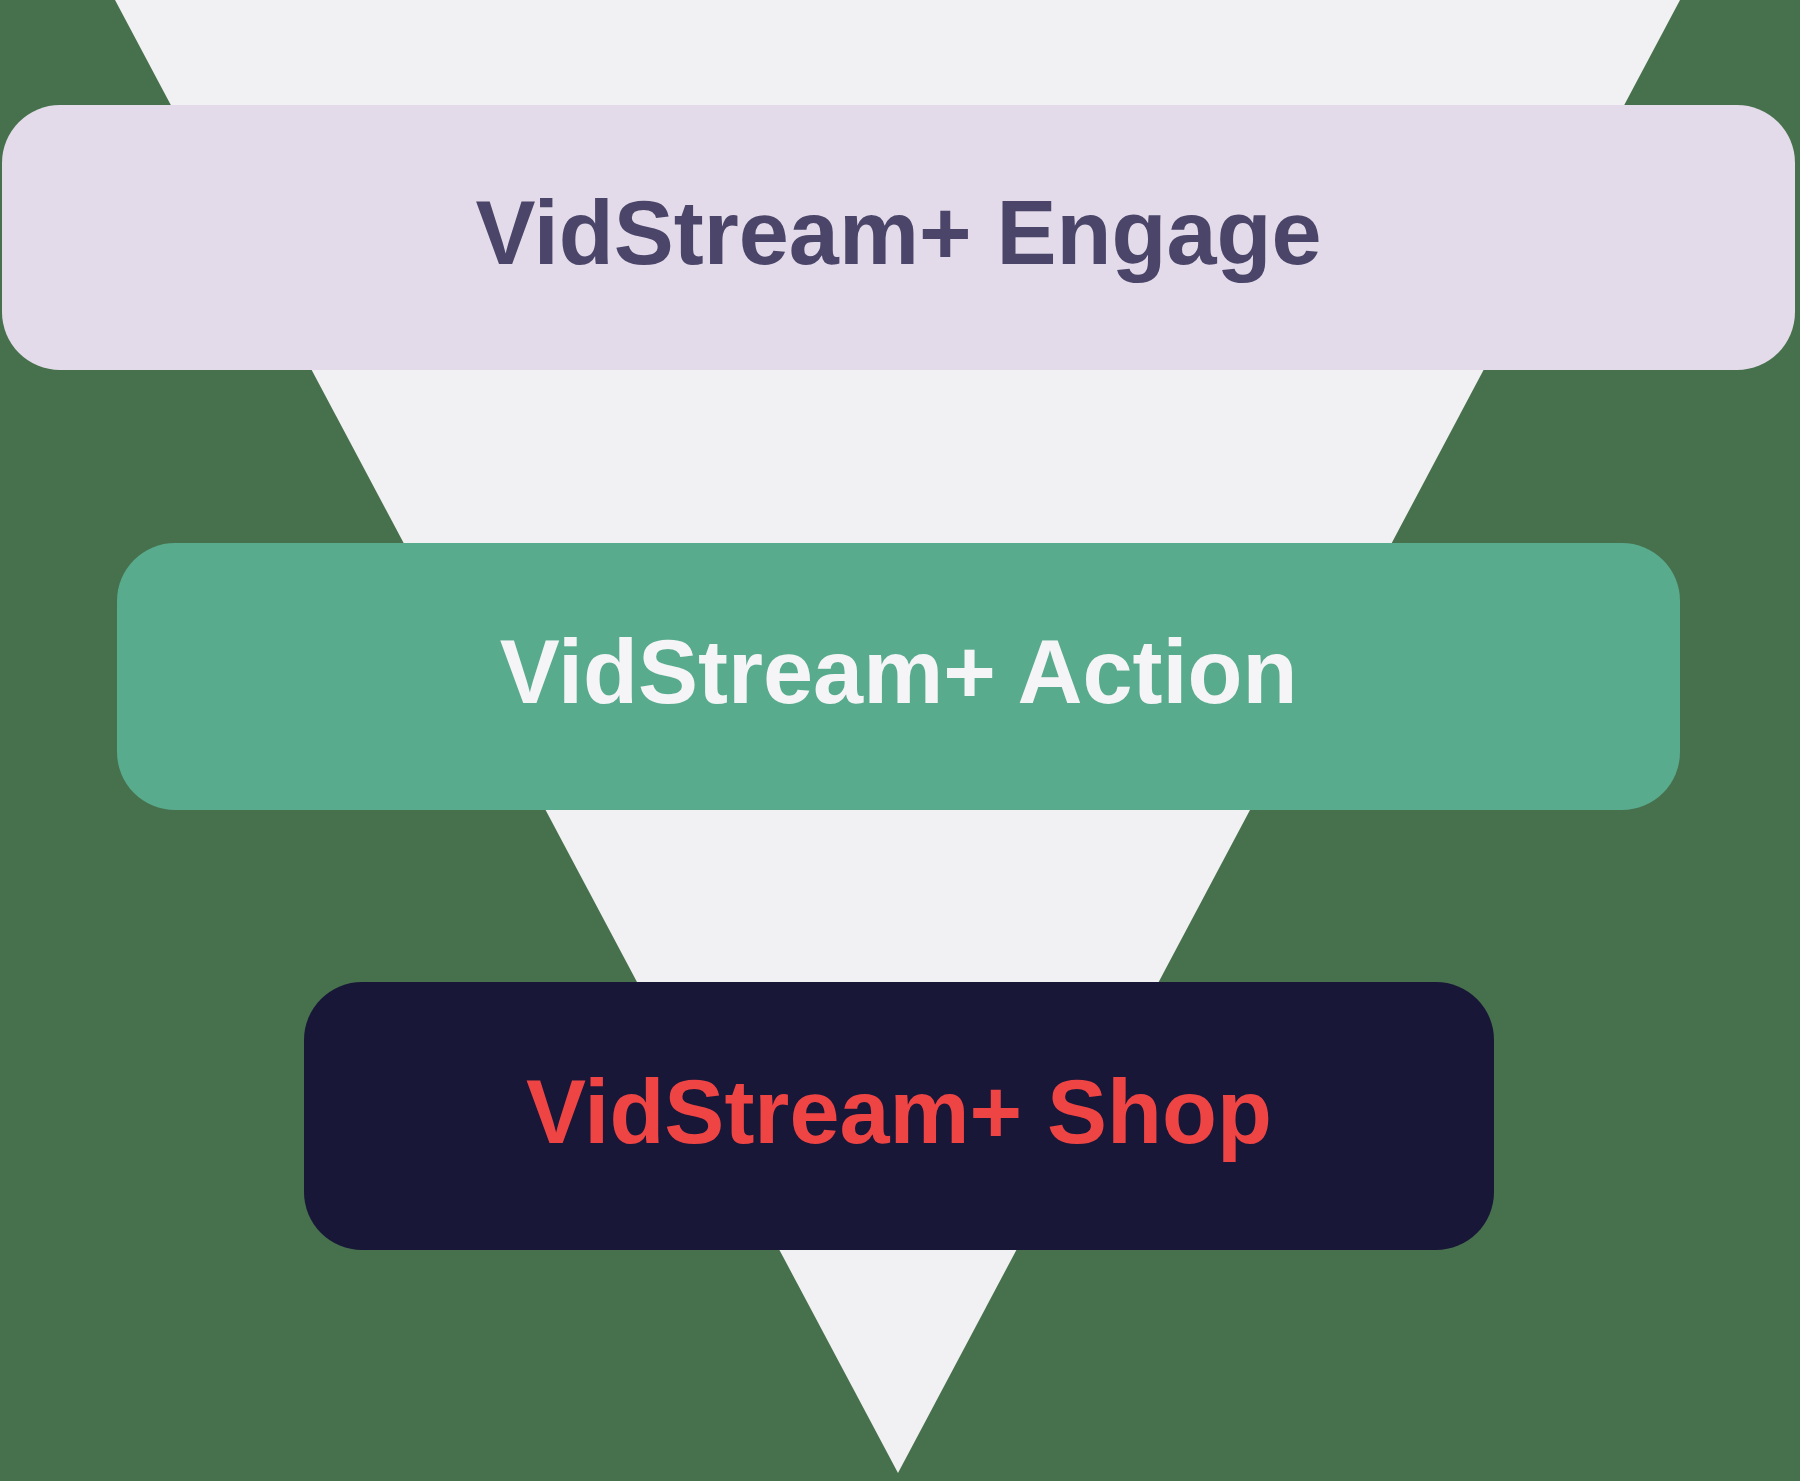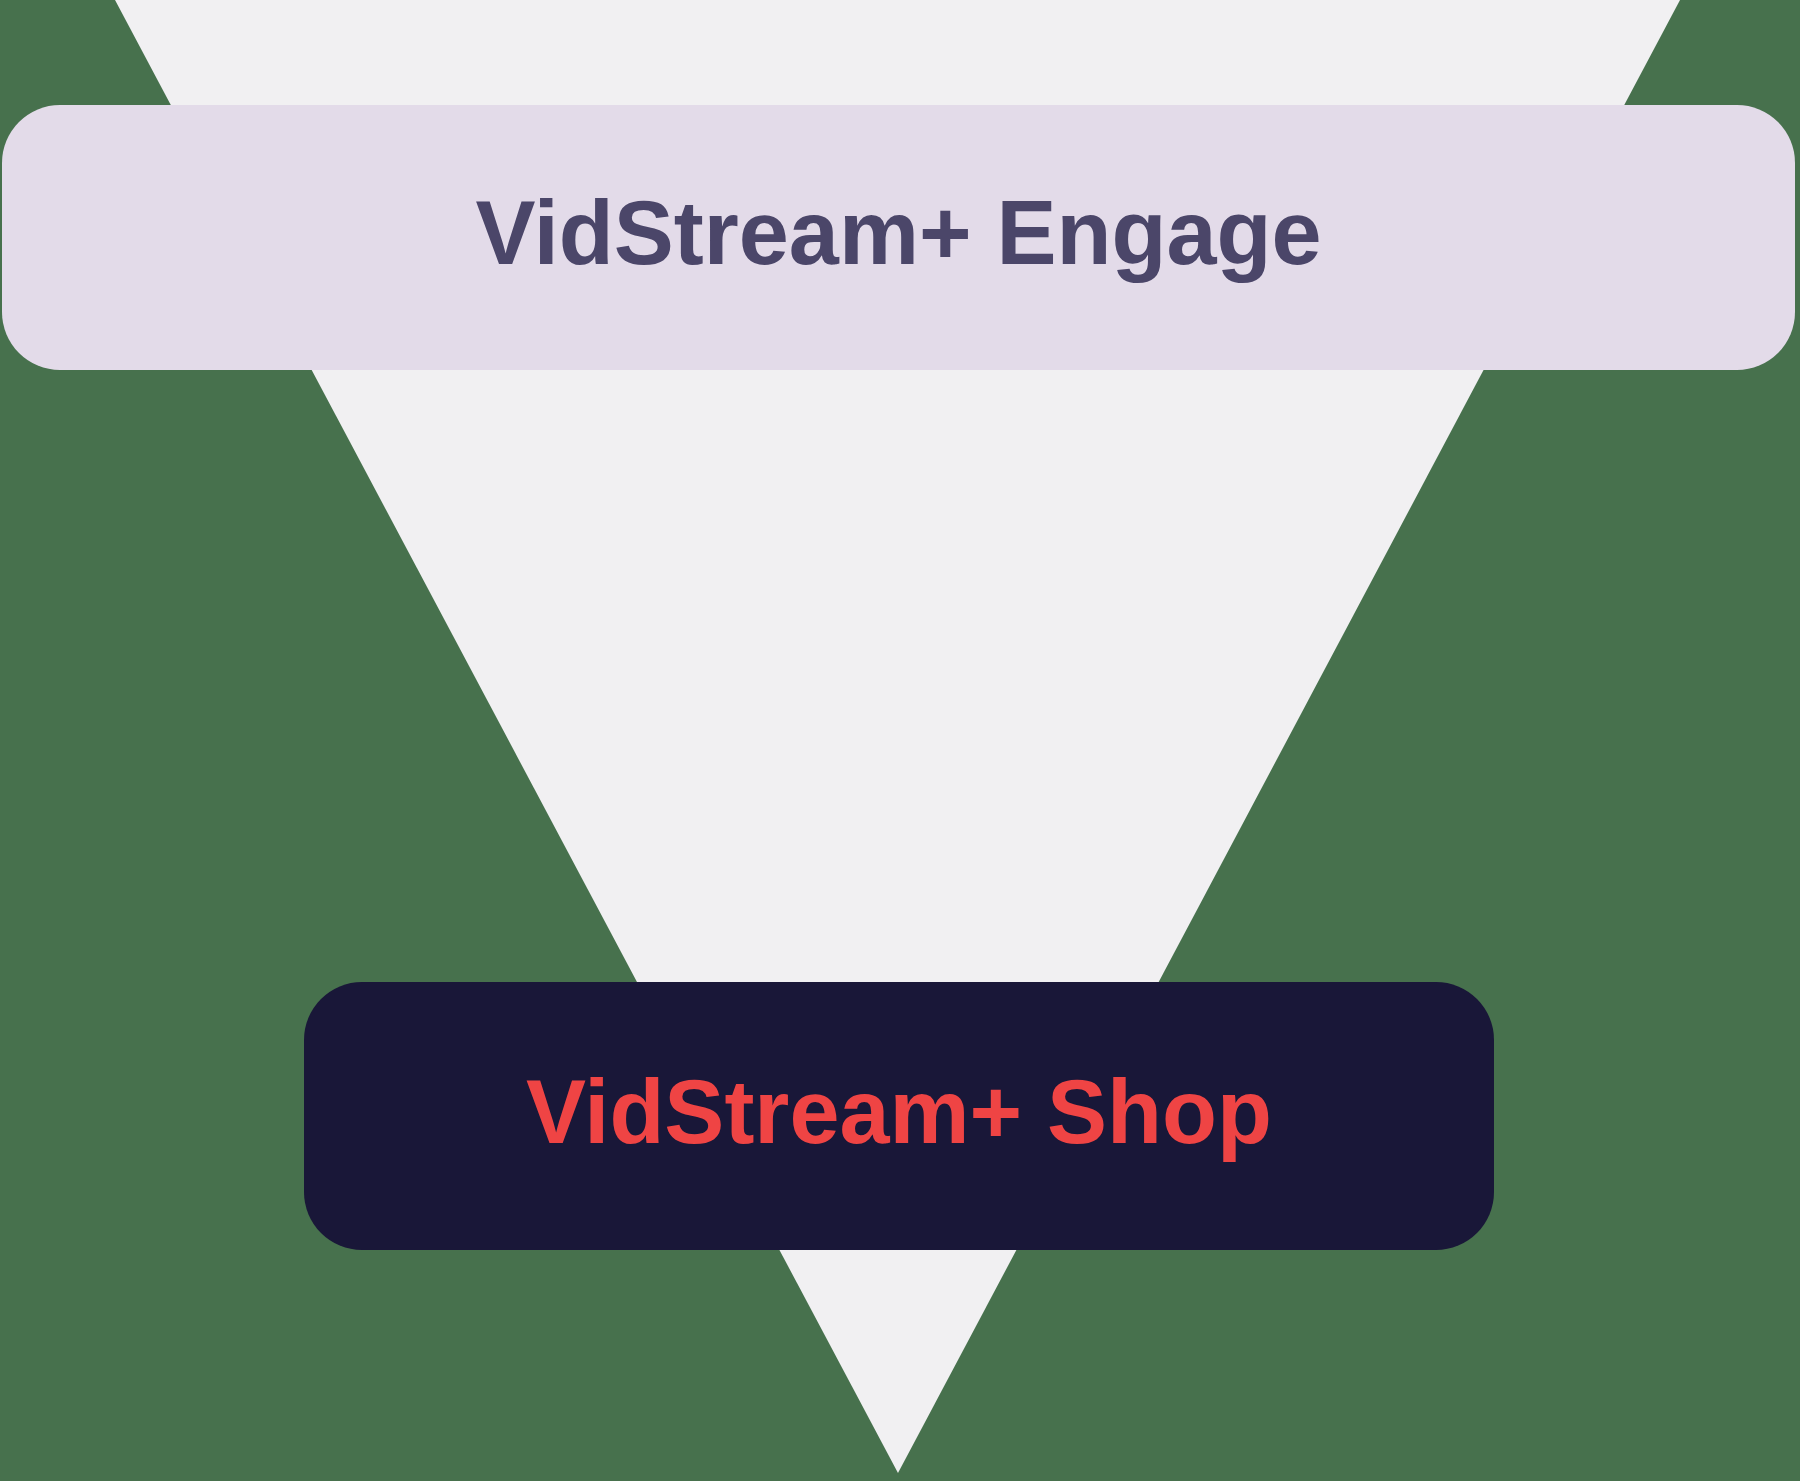--- a/index.html
+++ b/index.html
@@ -61,18 +61,21 @@
 <div class="canvas" style="background-color: rgb(71, 113, 77);">
 
   <svg class="triangle" viewBox="0 0 1800 1481" aria-hidden="true">
     <polygon points="115,0 1680,0 898,1473" style="fill: rgb(241, 240, 242);"></polygon>
   </svg>
 
   <div class="stage stage-0" style="background-color: rgb(227, 219, 233); color: rgb(75, 70, 105);">
     <span class="stage-label">VidStream+ Engage</span>
   </div>
 
+  <div class="stage stage-1" style="background-color: rgb(89, 171, 142); color: rgb(245, 244, 246);">
+    <span class="stage-label">VidStream+ Action</span>
+  </div>
 
   <div class="stage stage-2" style="background-color: rgb(25, 23, 56); color: #ef4444;">
     <span class="stage-label">VidStream+ Shop</span>
   </div>
 
 </div>
 
 </body></html>

